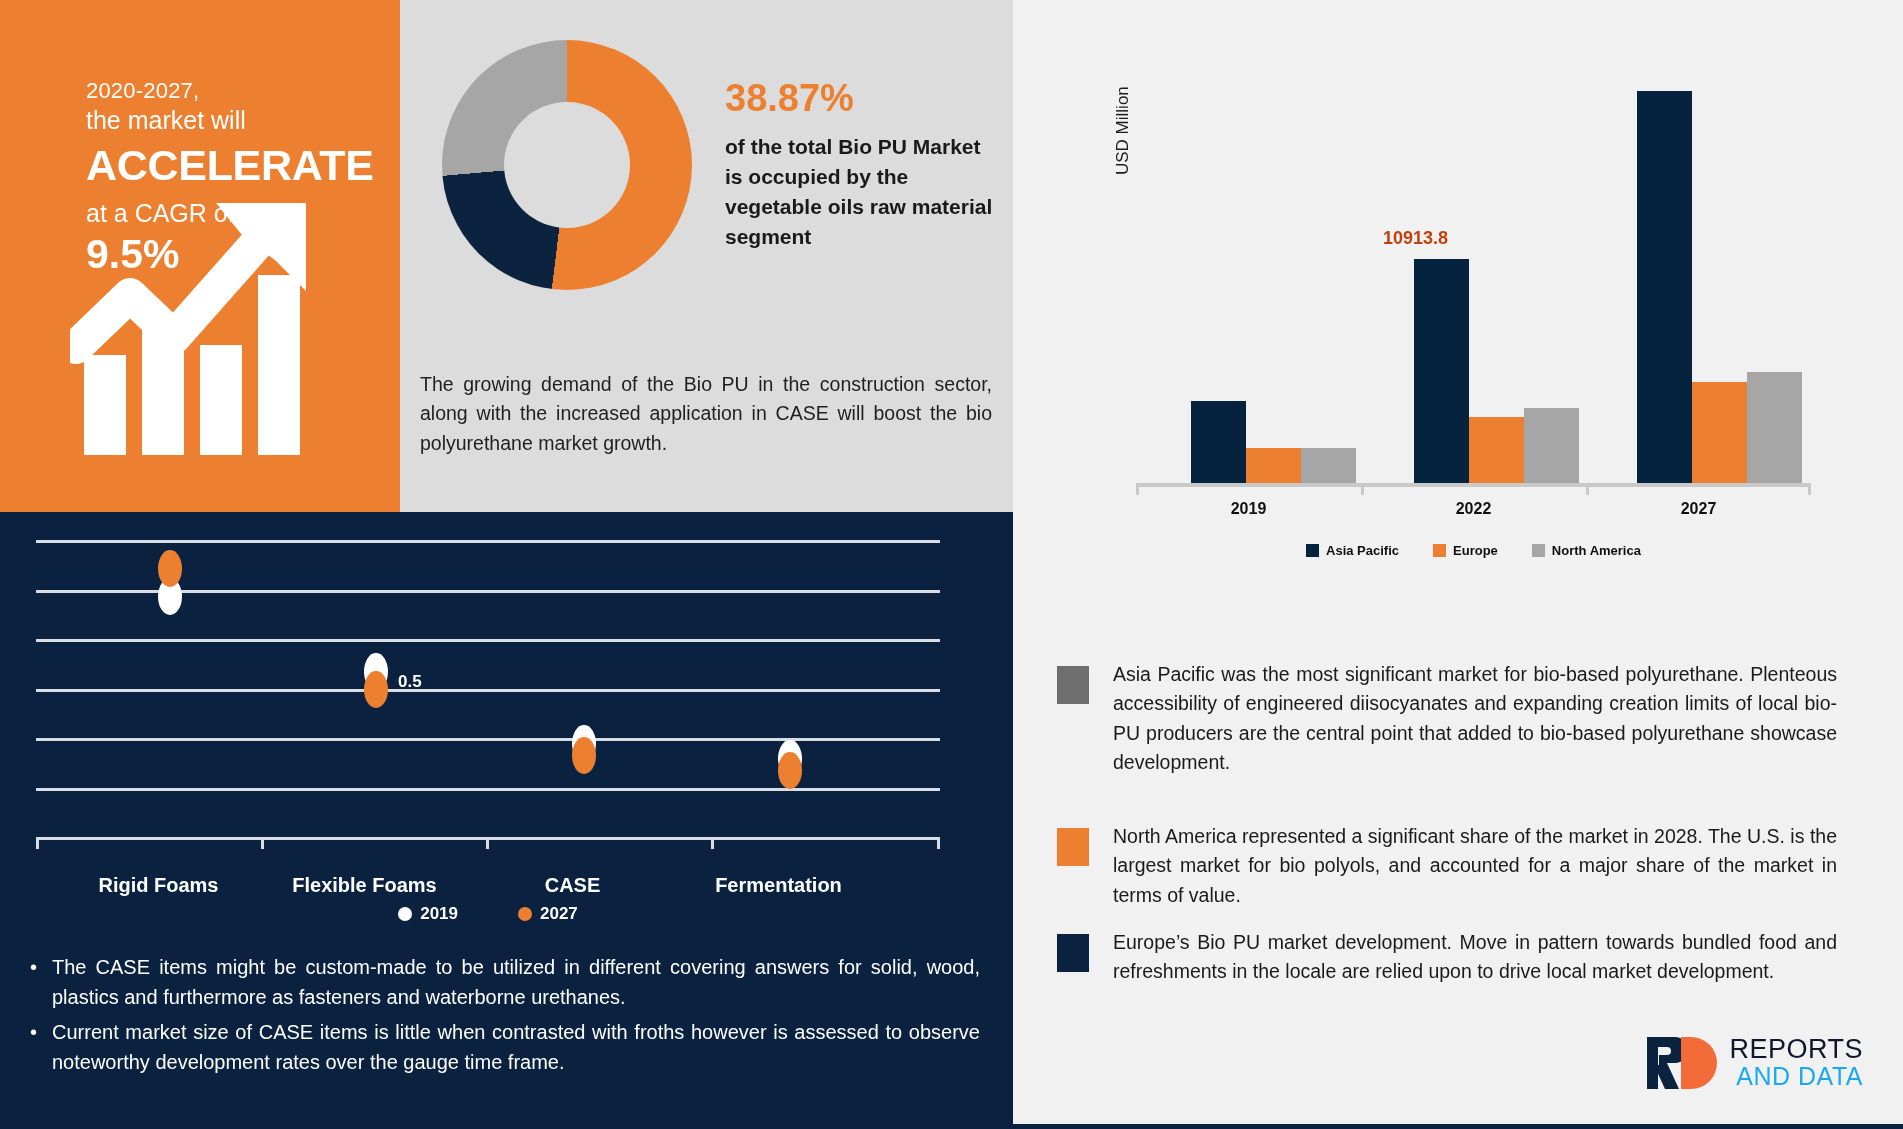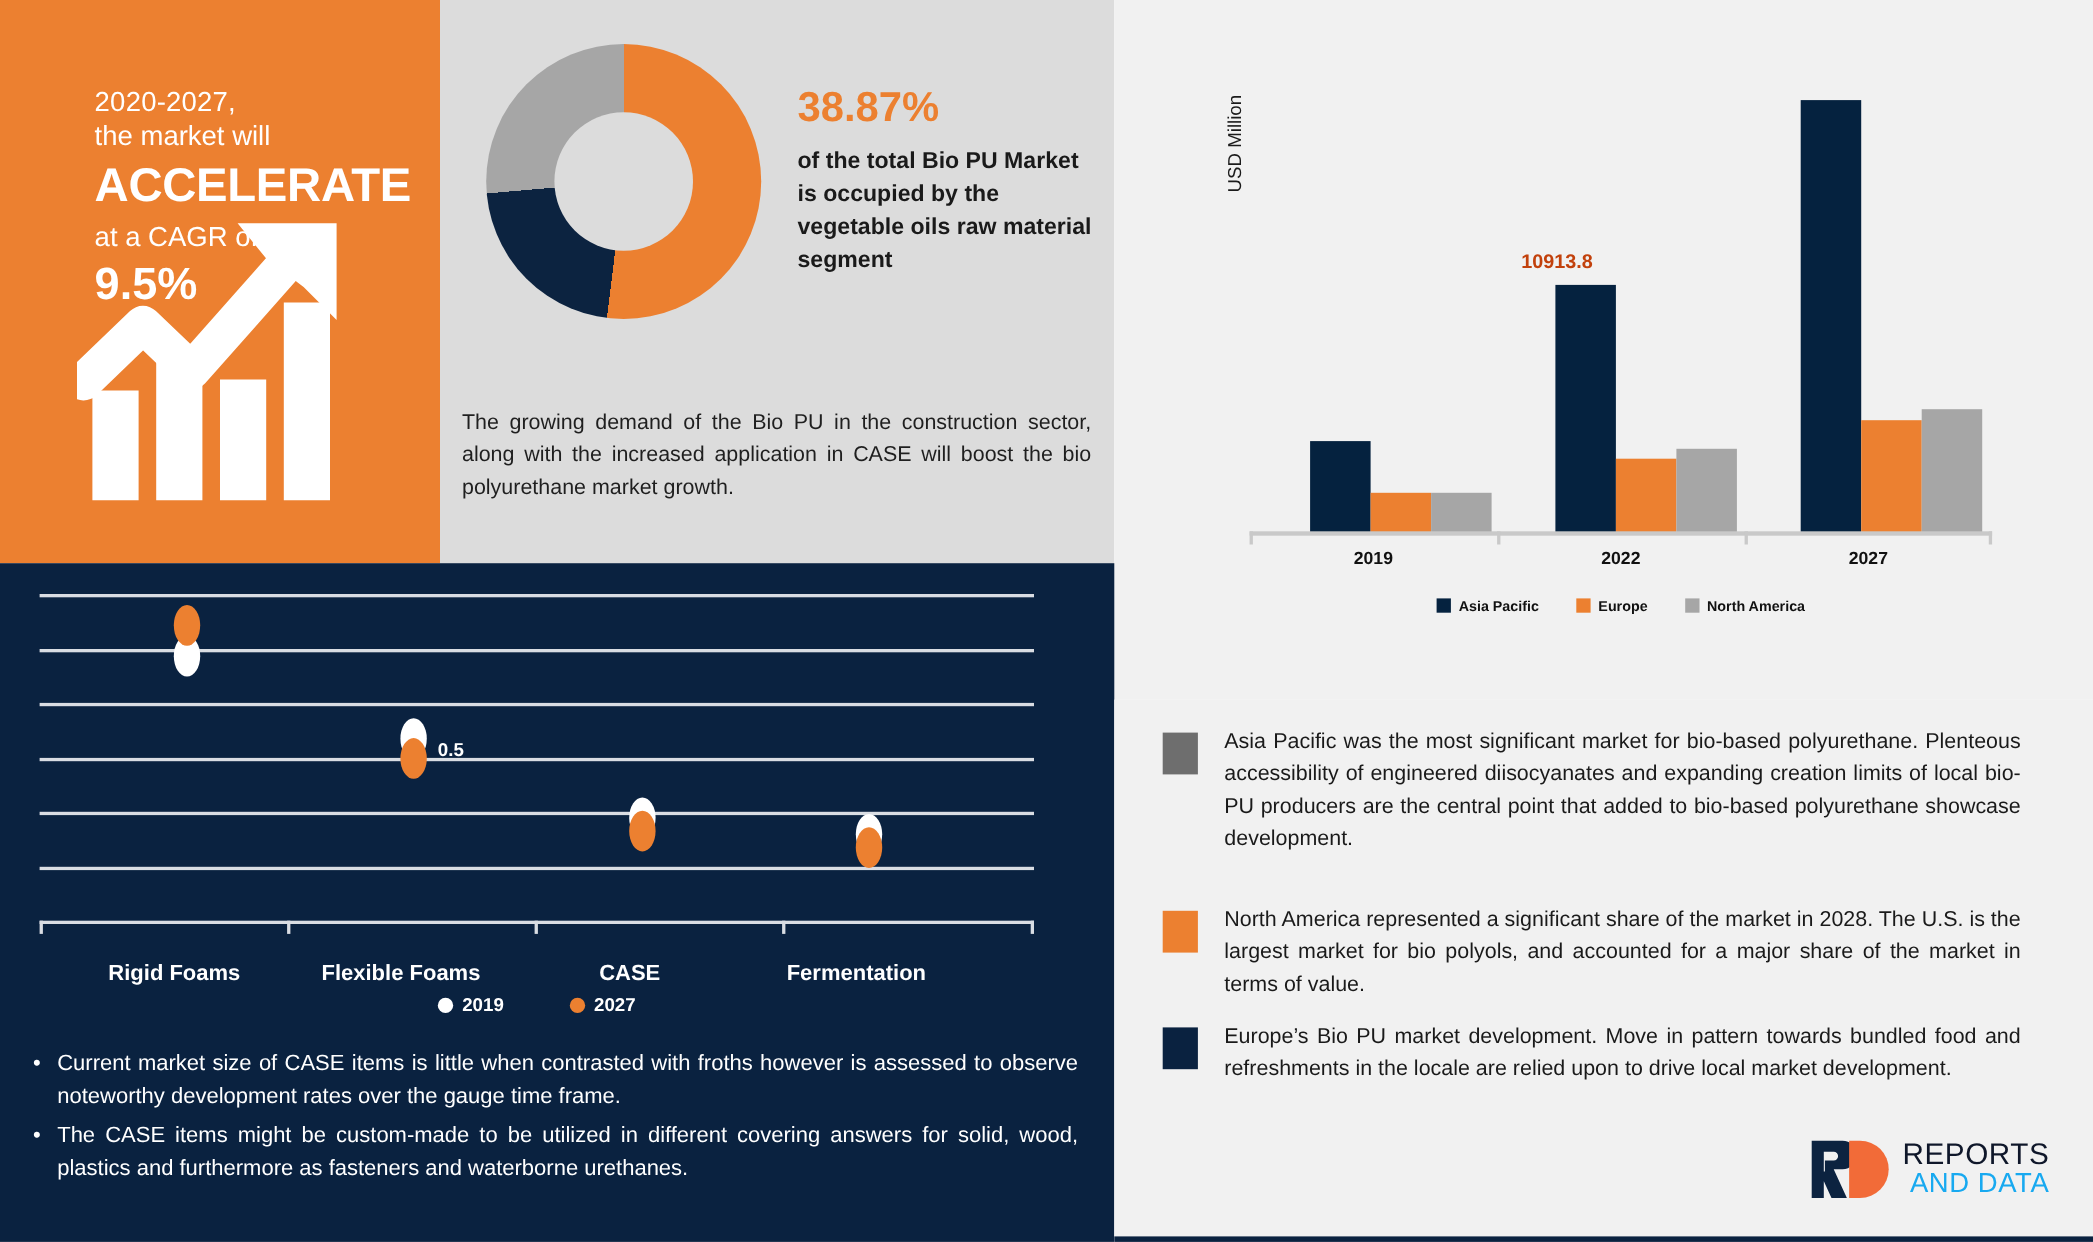--- a/index.html
+++ b/index.html
@@ -10,21 +10,21 @@
     overflow: hidden;
   }
   .page { position: relative; width: 1903px; height: 1129px; }
 
   
   .cagr-panel {
     position: absolute; left: 0; top: 0; width: 400px; height: 512px;
     background: #EC8030; color: #ffffff; overflow: hidden;
   }
   .cagr-text { position: absolute; left: 86px; top: 78px; line-height: 1.22; }
-  .cagr-years { font-size: 25px; font-weight: 400; letter-spacing: .2px; }
+  .cagr-years { font-size: 22px; font-weight: 400; letter-spacing: .2px; }
   .cagr-willl { font-size: 25px; font-weight: 400; }
   .cagr-accel { font-size: 43px; font-weight: 700; letter-spacing: -0.3px; margin-top: 4px; }
   .cagr-at { font-size: 25px; font-weight: 400; margin-top: 6px; }
   .cagr-value { font-size: 41px; font-weight: 700; margin-top: 1px; }
   .cagr-icon { position: absolute; left: 70px; top: 195px; width: 270px; height: 260px; }
 
   
   .donut-panel {
     position: absolute; left: 400px; top: 0; width: 613px; height: 512px;
     background: #DCDCDC;
@@ -266,22 +266,22 @@
         <span class="lbl">2019</span>
       </span>
       <span class="item">
         <span class="mk" style="background:#EC8030;"></span>
         <span class="lbl">2027</span>
       </span>
     </div>
 
     <div class="bullets">
       <ul>
+        <li>The CASE items might be custom-made to be utilized in different covering answers for solid, wood, plastics and furthermore as fasteners and waterborne urethanes.</li>
         <li>Current market size of CASE items is little when contrasted with froths however is assessed to observe noteworthy development rates over the gauge time frame.</li>
-        <li>The CASE items might be custom-made to be utilized in different covering answers for solid, wood, plastics and furthermore as fasteners and waterborne urethanes.</li>
       </ul>
     </div>
   </div>
 
   <div class="notes-panel">
 
     <div class="note" style="top:24px;">
       <span class="sw" style="background:#6E6E6E;"></span>
       <span class="txt">Asia Pacific was the most significant market for bio-based polyurethane. Plenteous accessibility of engineered diisocyanates and expanding creation limits of local bio-PU producers are the central point that added to bio-based polyurethane showcase development.</span>
     </div>

